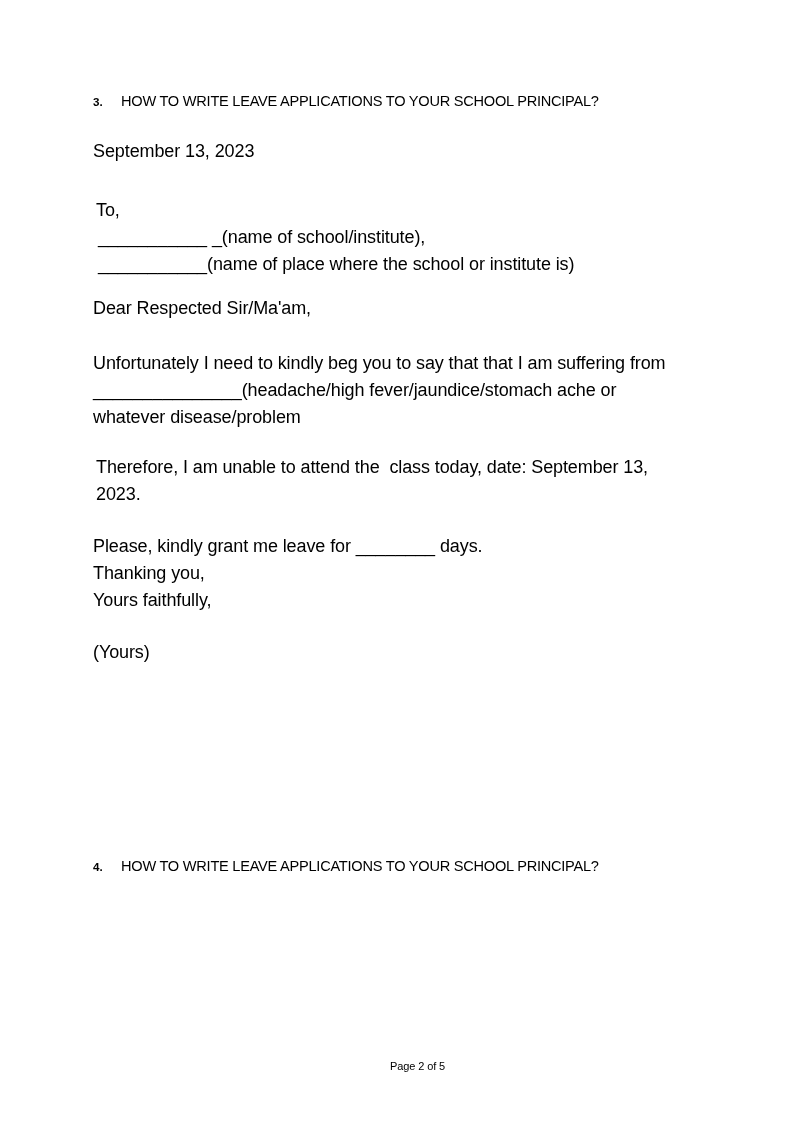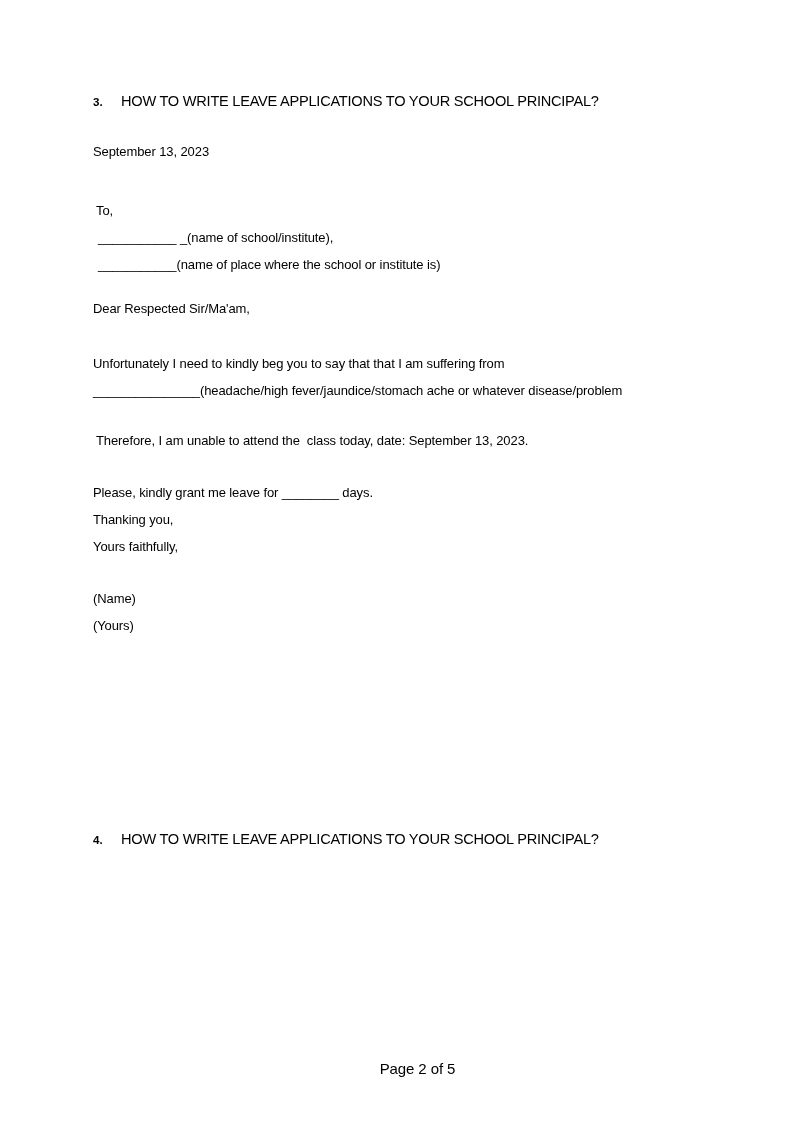--- a/index.html
+++ b/index.html
@@ -47,21 +47,21 @@
     flex: 0 0 28px;
     letter-spacing: 0;
   }
   .heading .htext {
     font-size: 14.6px;
     font-weight: normal;
   }
 
   
   .line {
-    font-size: 13px;
+    font-size: 18px;
     line-height: 27px;
     white-space: pre-wrap;
     letter-spacing: -0.1px;
   }
   .indent-sm { padding-left: 3px; }
   .indent-md { padding-left: 5px; }
 
   
   .sp-date     { height: 29px; }
   .sp-addr     { height: 32px; }
@@ -72,21 +72,21 @@
   .sp-sign     { height: 25px; }
   .sp-end      { height: 192px; }
 
   
   .footer {
     position: absolute;
     left: 0;
     right: 0;
     top: 1060px;
     text-align: center;
-    font-size: 15px;
+    font-size: 11px;
     letter-spacing: -0.1px;
     padding-left: 42px;
   }
 </style>
 </head>
 <body>
 
 <div class="page">
 
   <div class="content">
@@ -120,21 +120,20 @@
     <div class="line indent-sm">Therefore, I am unable to attend the  class today, date: September 13, 2023.</div>
 
     <div class="sp-please"></div>
 
     <div class="line">Please, kindly grant me leave for ________ days.</div>
     <div class="line">Thanking you,</div>
     <div class="line">Yours faithfully,</div>
 
     <div class="sp-sign"></div>
 
-    <div class="line">(Name)</div>
     <div class="line">(Yours)</div>
 
     <div class="sp-end"></div>
 
     <div class="heading">
       <span class="num">4.</span>
       <span class="htext">HOW TO WRITE LEAVE APPLICATIONS TO YOUR SCHOOL PRINCIPAL?</span>
     </div>
 
   </div>

